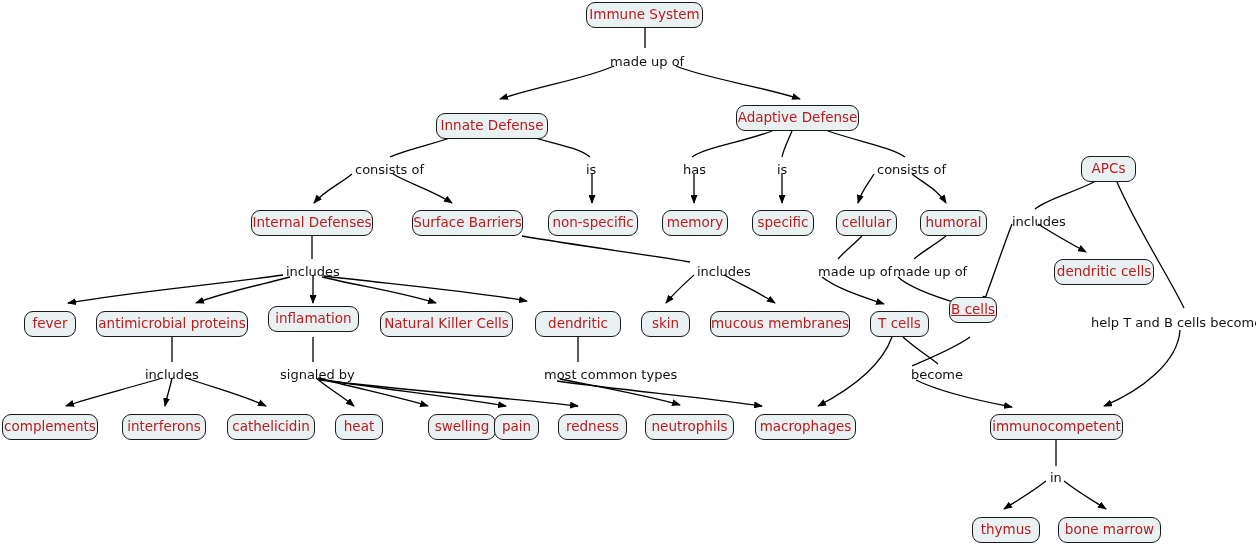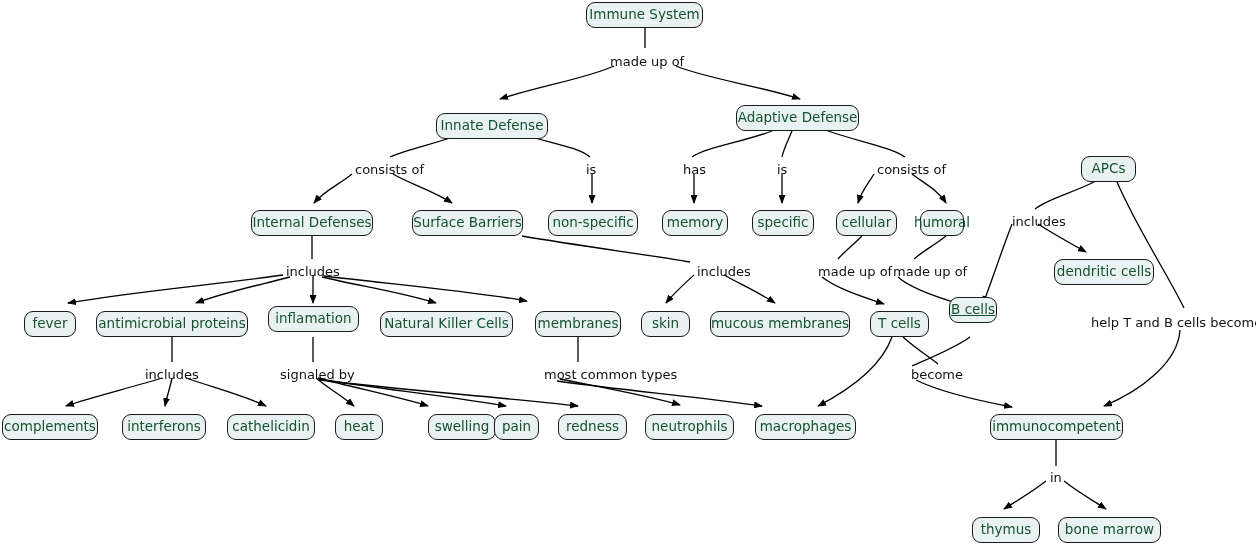--- a/index.html
+++ b/index.html
@@ -25,21 +25,21 @@
     width: 1256px;
     height: 545px;
     pointer-events: none;
   }
   .node {
     position: absolute;
     box-sizing: border-box;
     background: #eaf1f3;
     border: 1.4px solid #1a1a1a;
     border-radius: 9px;
-    color: #14532d;
+    color: #b91c1c;
     font-size: 13.5px;
     line-height: 1;
     display: flex;
     align-items: center;
     justify-content: center;
     white-space: nowrap;
     padding: 0 9px;
     height: 25px;
     box-shadow: 0 0 0 0 rgba(0,0,0,0);
   }
@@ -128,27 +128,27 @@
       <div class="node" style="left: 586px; top: 2px; width: 117px; height: 26px;">Immune System</div>
       <div class="node" style="left: 436px; top: 105px; width: 112px; height: 26px; margin-top: 8px;">Innate Defense</div>
       <div class="node" style="left: 736px; top: 105px; width: 123px; height: 26px;">Adaptive Defense</div>
       <div class="node" style="left: 1081px; top: 156px; width: 55px; height: 26px;">APCs</div>
       <div class="node" style="left: 251px; top: 210px; width: 122px; height: 26px;">Internal Defenses</div>
       <div class="node" style="left: 412px; top: 210px; width: 111px; height: 26px;">Surface Barriers</div>
       <div class="node" style="left: 548px; top: 210px; width: 90px; height: 26px;">non-specific</div>
       <div class="node" style="left: 662px; top: 210px; width: 66px; height: 26px;">memory</div>
       <div class="node" style="left: 752px; top: 210px; width: 62px; height: 26px;">specific</div>
       <div class="node" style="left: 836px; top: 210px; width: 61px; height: 26px;">cellular</div>
-      <div class="node" style="left: 920px; top: 210px; width: 44px; height: 26px;">humoral</div>
+      <div class="node" style="left: 920px; top: 210px; width: 67px; height: 26px;">humoral</div>
       <div class="node" style="left: 1054px; top: 259px; width: 100px; height: 26px;">dendritic cells</div>
       <div class="node" style="left: 24px; top: 311px; width: 52px; height: 26px;">fever</div>
       <div class="node" style="left: 96px; top: 311px; width: 152px; height: 26px;">antimicrobial proteins</div>
       <div class="node" style="left: 268px; top: 306px; width: 91px; height: 26px;">inflamation</div>
       <div class="node" style="left: 380px; top: 311px; width: 133px; height: 26px;">Natural Killer Cells</div>
-      <div class="node" style="left: 535px; top: 311px; width: 86px; height: 26px;">membranes</div>
+      <div class="node" style="left: 535px; top: 311px; width: 86px; height: 26px;">dendritic</div>
       <div class="node" style="left: 641px; top: 311px; width: 49px; height: 26px;">skin</div>
       <div class="node" style="left: 710px; top: 311px; width: 140px; height: 26px;">mucous membranes</div>
       <div class="node" style="left: 870px; top: 311px; width: 59px; height: 26px;">T cells</div>
       <div class="node" style="left: 949px; top: 297px; width: 48px; height: 26px; text-decoration: underline;">B cells</div>
       <div class="node" style="left: 2px; top: 414px; width: 96px; height: 26px;">complements</div>
       <div class="node" style="left: 122px; top: 414px; width: 84px; height: 26px;">interferons</div>
       <div class="node" style="left: 227px; top: 414px; width: 88px; height: 26px;">cathelicidin</div>
       <div class="node" style="left: 335px; top: 414px; width: 48px; height: 26px;">heat</div>
       <div class="node" style="left: 404px; top: 414px; width: 68px; height: 26px; margin-left: 24px;">swelling</div>
       <div class="node" style="left: 494px; top: 414px; width: 45px; height: 26px;">pain</div>

